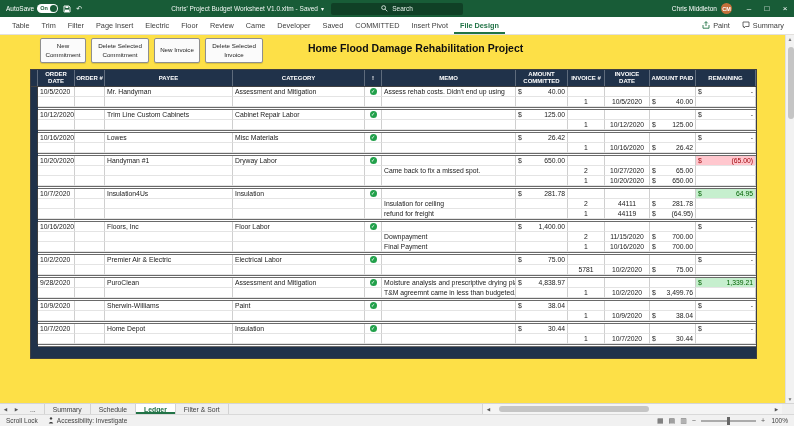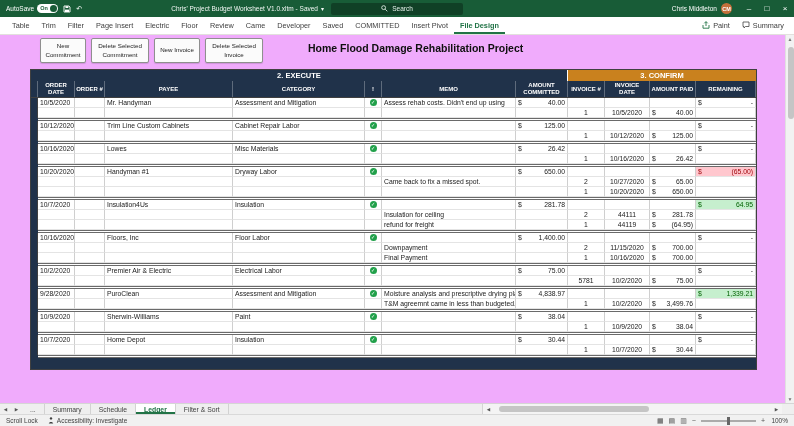--- a/index.html
+++ b/index.html
@@ -26,21 +26,21 @@
 
   
   .ribbon{position:absolute;top:17px;left:0;right:0;height:18px;background:#fff;border-bottom:1px solid #E2E0DD;display:flex;align-items:center;font-size:7.3px;color:#404040;}
   #ribbon-tabs{display:flex;align-items:center;padding-left:6px;height:100%;}
   .rtab{padding:0 6px;height:100%;display:flex;align-items:center;white-space:nowrap;}
   .rtab.ctx{color:var(--accent);font-weight:bold;box-shadow:inset 0 -2px 0 var(--accent);}
   .ribbon-right{margin-left:auto;display:flex;align-items:center;gap:12px;padding-right:10px;}
   .rr-item{display:flex;align-items:center;gap:3px;white-space:nowrap;}
 
   
-  .sheetarea{position:absolute;top:35px;left:0;right:0;height:368px;background:#f0abfc;overflow:hidden;}
+  .sheetarea{position:absolute;top:35px;left:0;right:0;height:368px;background:#fde047;overflow:hidden;}
   .btnrow{position:absolute;top:3px;left:40px;display:flex;gap:5px;}
   .formbtn{height:25px;background:#FBFBFB;border:1px solid #8F8F8F;border-radius:2px;box-shadow:0 1px 1px rgba(0,0,0,.14);
            font-size:6.2px;line-height:1.3;color:#1a1a1a;display:flex;align-items:center;justify-content:center;text-align:center;padding:1px 3px;}
   .wstitle{position:absolute;top:7px;left:308px;font-size:10.5px;font-weight:bold;color:#101010;white-space:nowrap;}
 
   .tbl{position:absolute;left:30px;top:34px;width:727px;border:1px solid #404040;background:#fff;}
   .secrow{display:flex;height:11px;font-size:7.5px;font-weight:bold;color:#fff;}
   .sec-exec{width:537px;background:var(--navy);display:flex;align-items:center;justify-content:center;border-right:1px solid #fff;}
   .sec-conf{width:188px;background:var(--orange);display:flex;align-items:center;justify-content:center;}
   .headrow{display:flex;height:17px;background:var(--navy);border-bottom:1px solid #404040;}
@@ -171,24 +171,20 @@
   <div class="sheetarea">
     <div class="btnrow" id="btn-row">
         <div class="formbtn" style="width: 46px;">New Commitment</div>
         <div class="formbtn" style="width: 58px;">Delete Selected Commitment</div>
         <div class="formbtn" style="width: 46px;">New Invoice</div>
         <div class="formbtn" style="width: 58px;">Delete Selected Invoice</div>
       </div>
     <div class="wstitle">Home Flood Damage Rehabilitation Project</div>
 
     <div class="tbl">
-      <div class="secrow">
-        <div class="sec-exec">2. EXECUTE</div>
-        <div class="sec-conf">3. CONFIRM</div>
-      </div>
       <div class="headrow" id="col-head">
           <div class="hcell" style="width: 7px;"></div>
           <div class="hcell" style="width: 37px;">ORDER DATE</div>
           <div class="hcell" style="width: 30px;">ORDER #</div>
           <div class="hcell" style="width: 128px;">PAYEE</div>
           <div class="hcell" style="width: 132px;">CATEGORY</div>
           <div class="hcell" style="width: 17px;">!</div>
           <div class="hcell" style="width: 134px;">MEMO</div>
           <div class="hcell" style="width: 52px;">AMOUNT COMMITTED</div>
           <div class="hcell" style="width: 37px;">INVOICE #</div>

